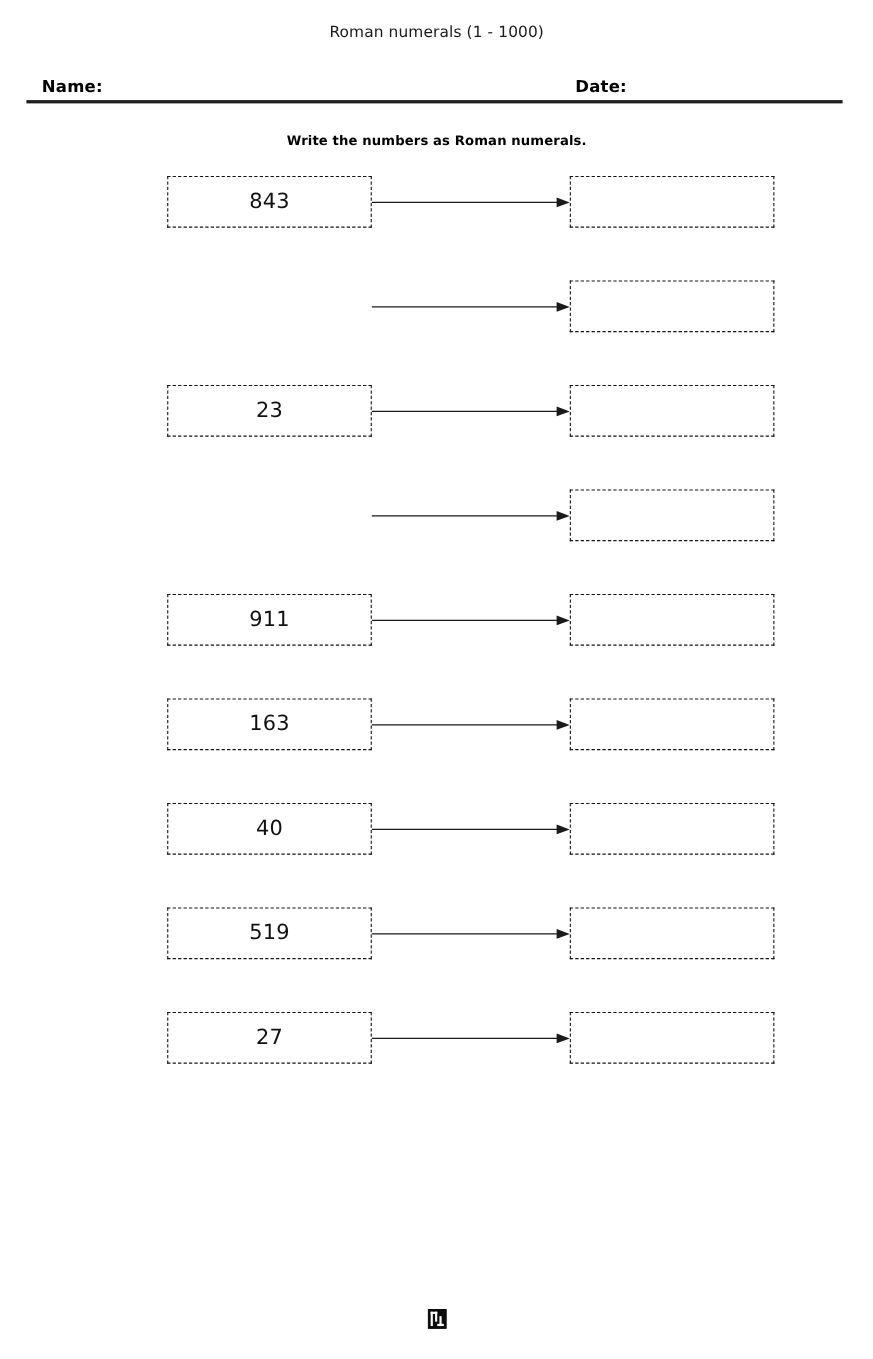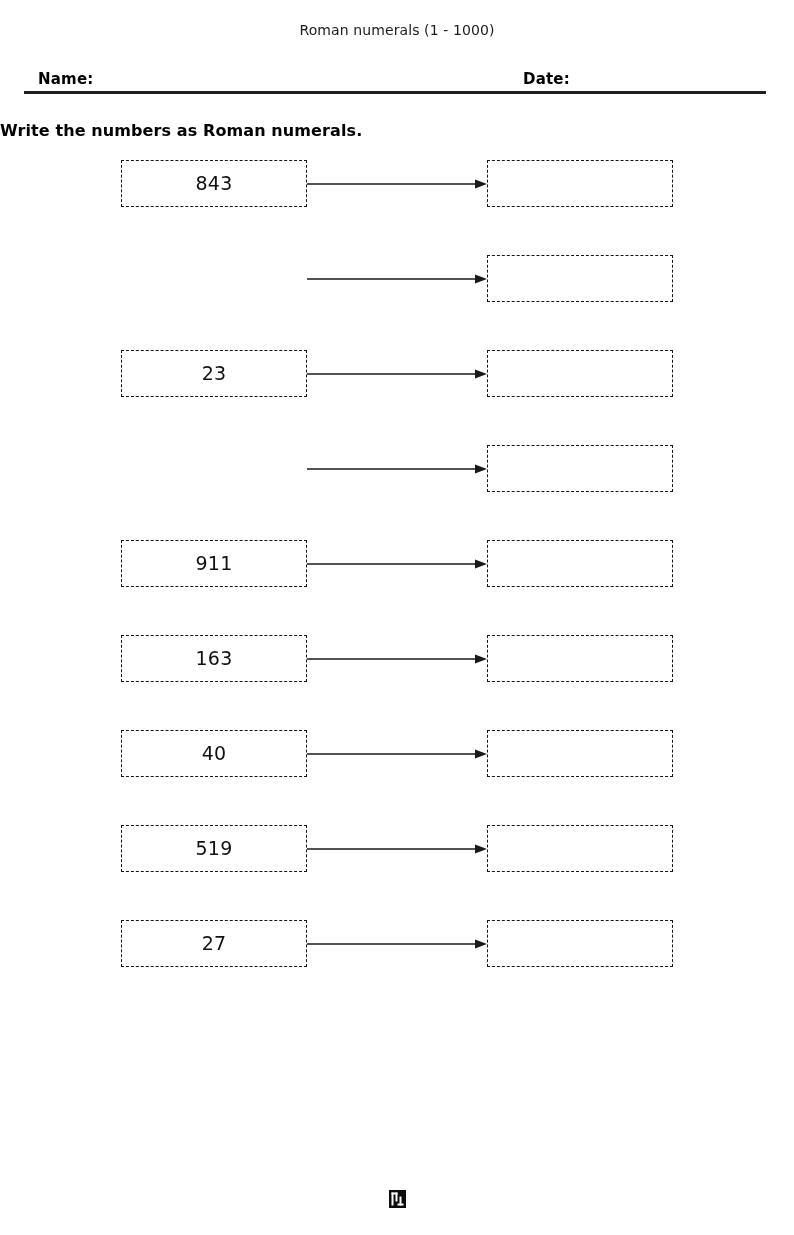--- a/index.html
+++ b/index.html
@@ -55,38 +55,39 @@
     width: 742px;
     height: 3px;
     background: #1f1f1f;
   }
 
   .instruction {
     position: absolute;
     top: 121px;
     left: 0;
     width: 794px;
-    text-align: left;
-    font-size: 16px;
+    text-align: center;
+    font-size: 12px;
     font-weight: bold;
     color: #000000;
     letter-spacing: 0.1px;
   }
 
   
   .problems {
     position: absolute;
     top: 160px;
     left: 0;
     width: 794px;
   }
   .problem-row {
     position: relative;
     height: 47px;
     margin-bottom: 48px;
+    margin-left: 31px;
   }
 
   .num-box,
   .answer-box {
     position: absolute;
     top: 0;
     height: 47px;
     box-sizing: border-box;
     border: 1.5px dashed #141414;
     background: #ffffff;

